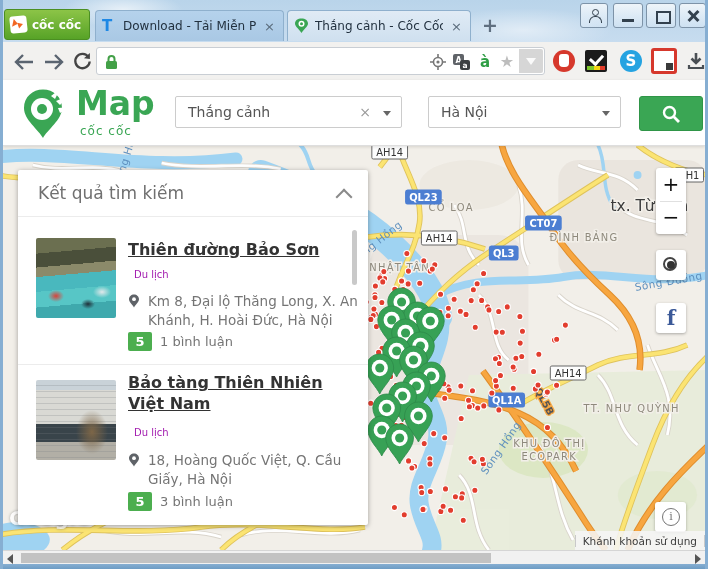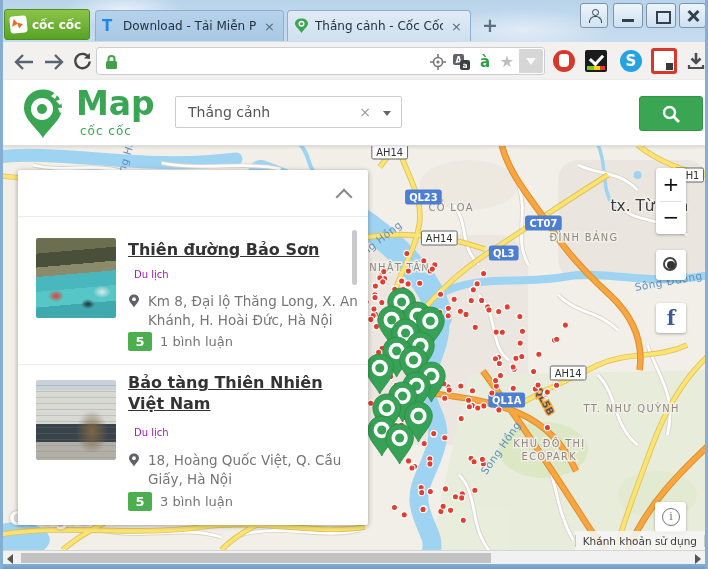--- a/index.html
+++ b/index.html
@@ -222,20 +222,24 @@
         <circle cx="22" cy="22" r="5" fill="#3aa654"></circle>
       <path d="M31,9 L40,2 L35,12 Z" fill="#fff"></path>
         <path d="M36,14 L48,9 L40,18 Z" fill="#fff"></path>
         <path d="M38,21 L50,20 L40,26 Z" fill="#fff"></path>
     </svg>
     <div class="logo-title">Map</div>
     <div class="logo-sub">cốc cốc</div>
     <div class="sinput" style="left:172px;width:227px;">
       <span class="val">Thắng cảnh</span>
       <span class="clear-x">×</span>
+      <span class="caret"></span>
+    </div>
+    <div class="sinput" style="left:425px;width:193px;">
+      <span class="val">Hà Nội</span>
       <span class="caret"></span>
     </div>
     <div class="searchbtn">
       <svg width="20" height="20" viewBox="0 0 20 20">
         <circle cx="8.5" cy="8.5" r="5.5" stroke="#fff" stroke-width="2.4" fill="none"></circle>
         <path d="M12.8,12.8 L18,18" stroke="#fff" stroke-width="2.8"></path>
         </svg>
     </div>
   </div>
 
@@ -605,20 +609,21 @@
           </g>
           <g transform="translate(385 279)">
             <path d="M15,40 C12,33 1,24 1,14 C1,6.3 7.3,0 15,0 C22.7,0 29,6.3 29,14 C29,24 18,33 15,40 Z" fill="#37a155" stroke="#2e8a49" stroke-width="0.8"></path>
             <circle cx="15" cy="14" r="8.2" fill="#fff"></circle>
             <circle cx="15" cy="14" r="4.6" fill="#37a155"></circle>
           </g>
         </g>
     </svg>
 
     <div class="panel">
+      <div class="panel-title">Kết quả tìm kiếm</div>
       <span class="chev-up"></span>
       <div class="pdiv" style="top:46px;"></div>
 
       <div>
         <div class="thumb thumb1" style="top:68px;"></div>
         <div class="r-title" style="top:70px;">Thiên đường Bảo Sơn</div>
         <div class="r-cat" style="top:99px;">Du lịch</div>
         <svg class="addr-pin" style="top:124px;" viewBox="0 0 12 14">
           <path d="M6,13.5 C4.3,10.5 1,8 1,5.3 C1,2.6 3.2,0.5 6,0.5 C8.8,0.5 11,2.6 11,5.3 C11,8 7.7,10.5 6,13.5 Z" fill="#5f6368"></path>
             <circle cx="6" cy="5.2" r="1.9" fill="#fff"></circle>

